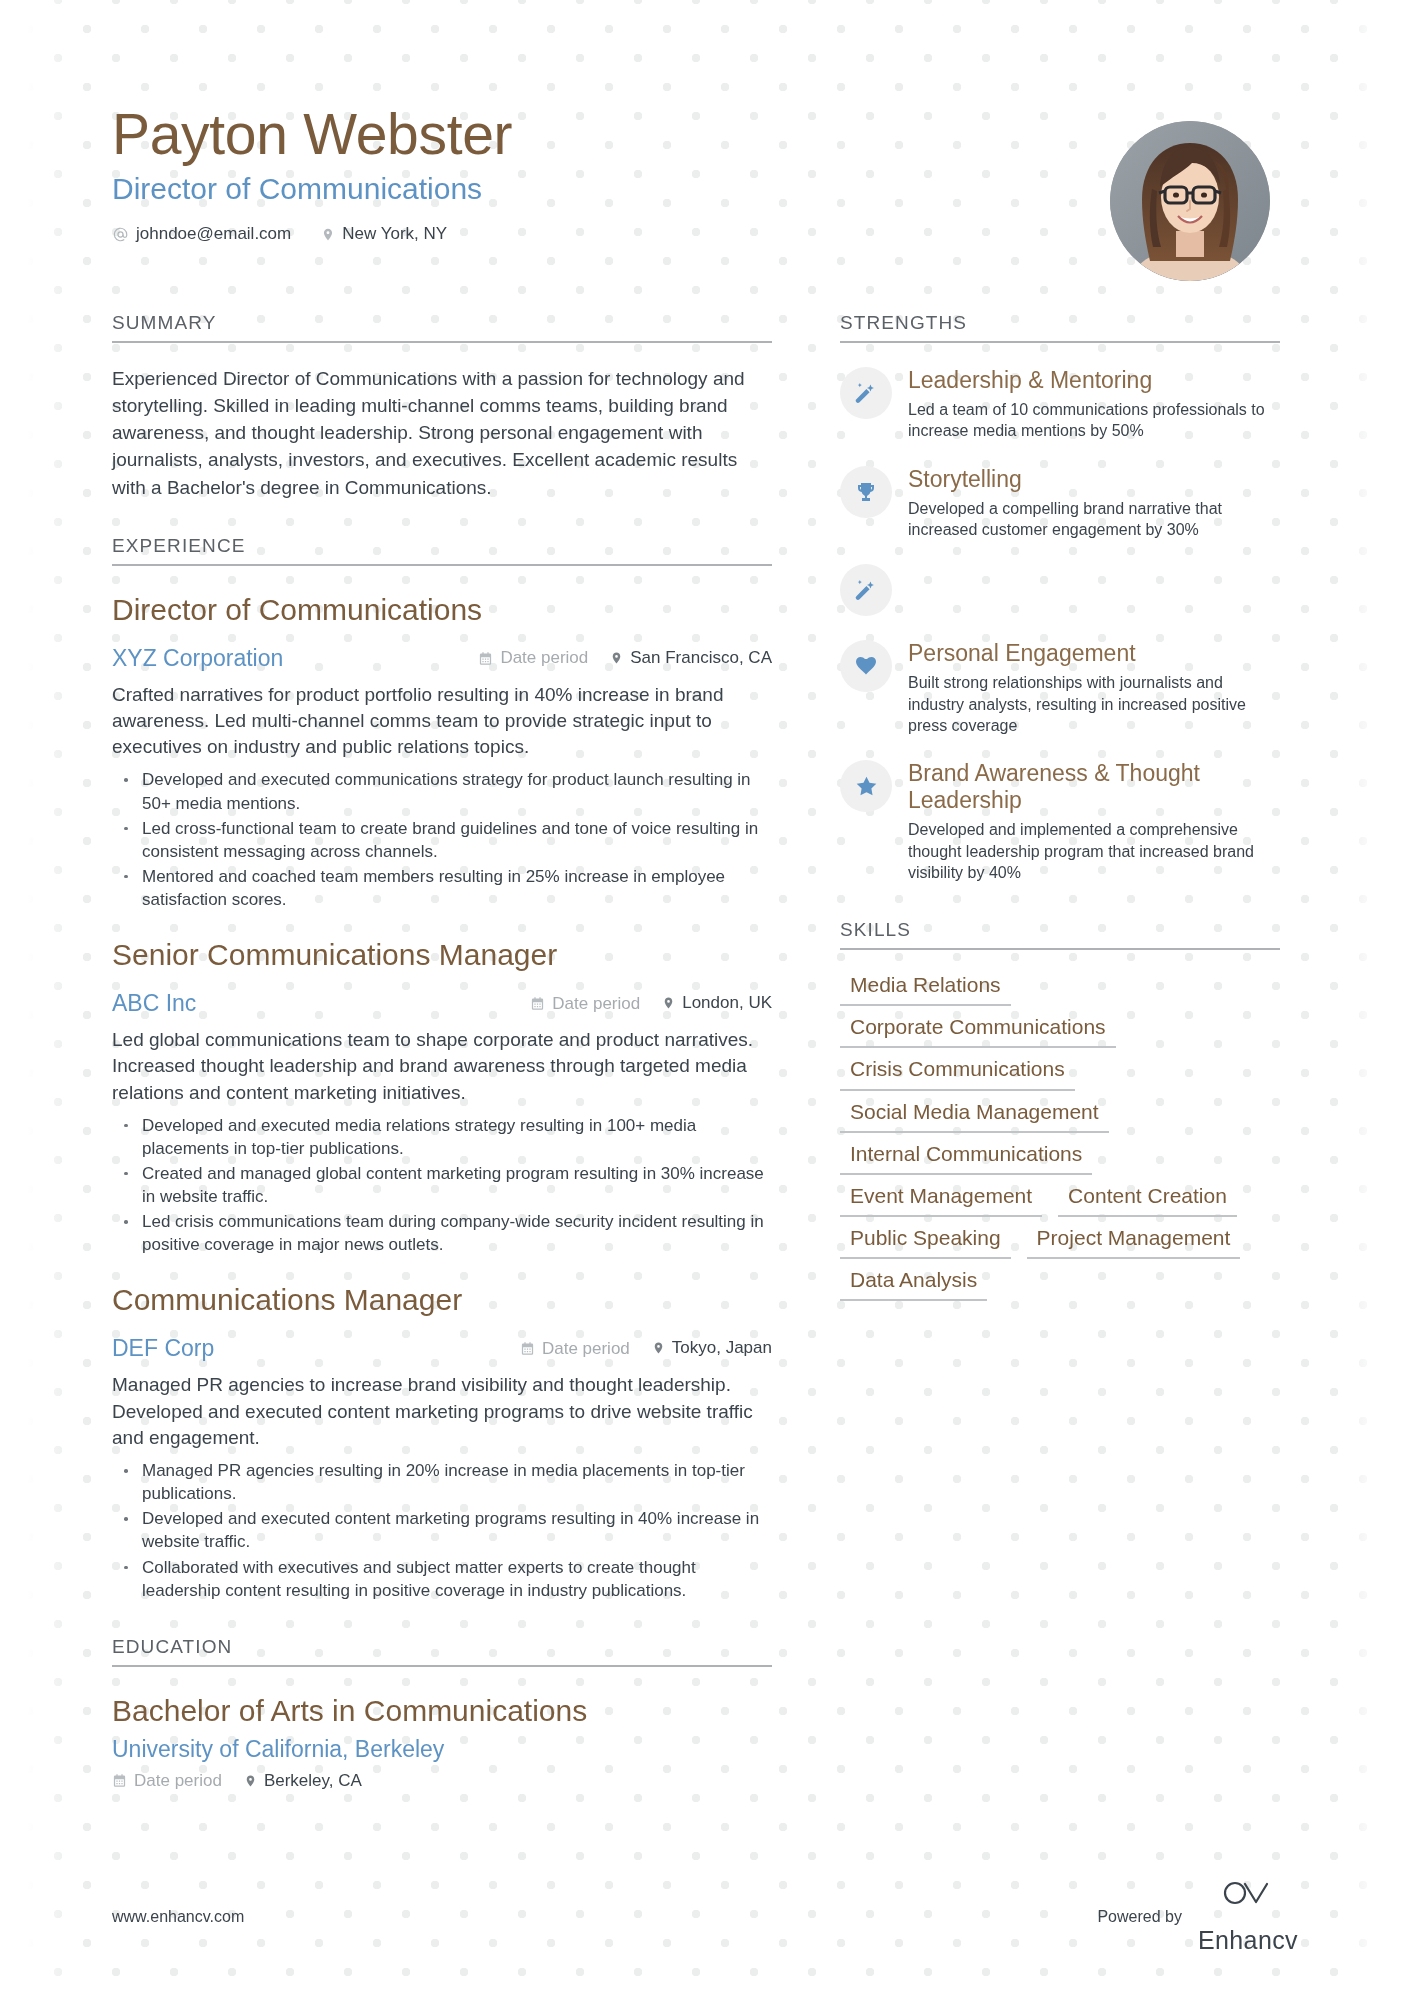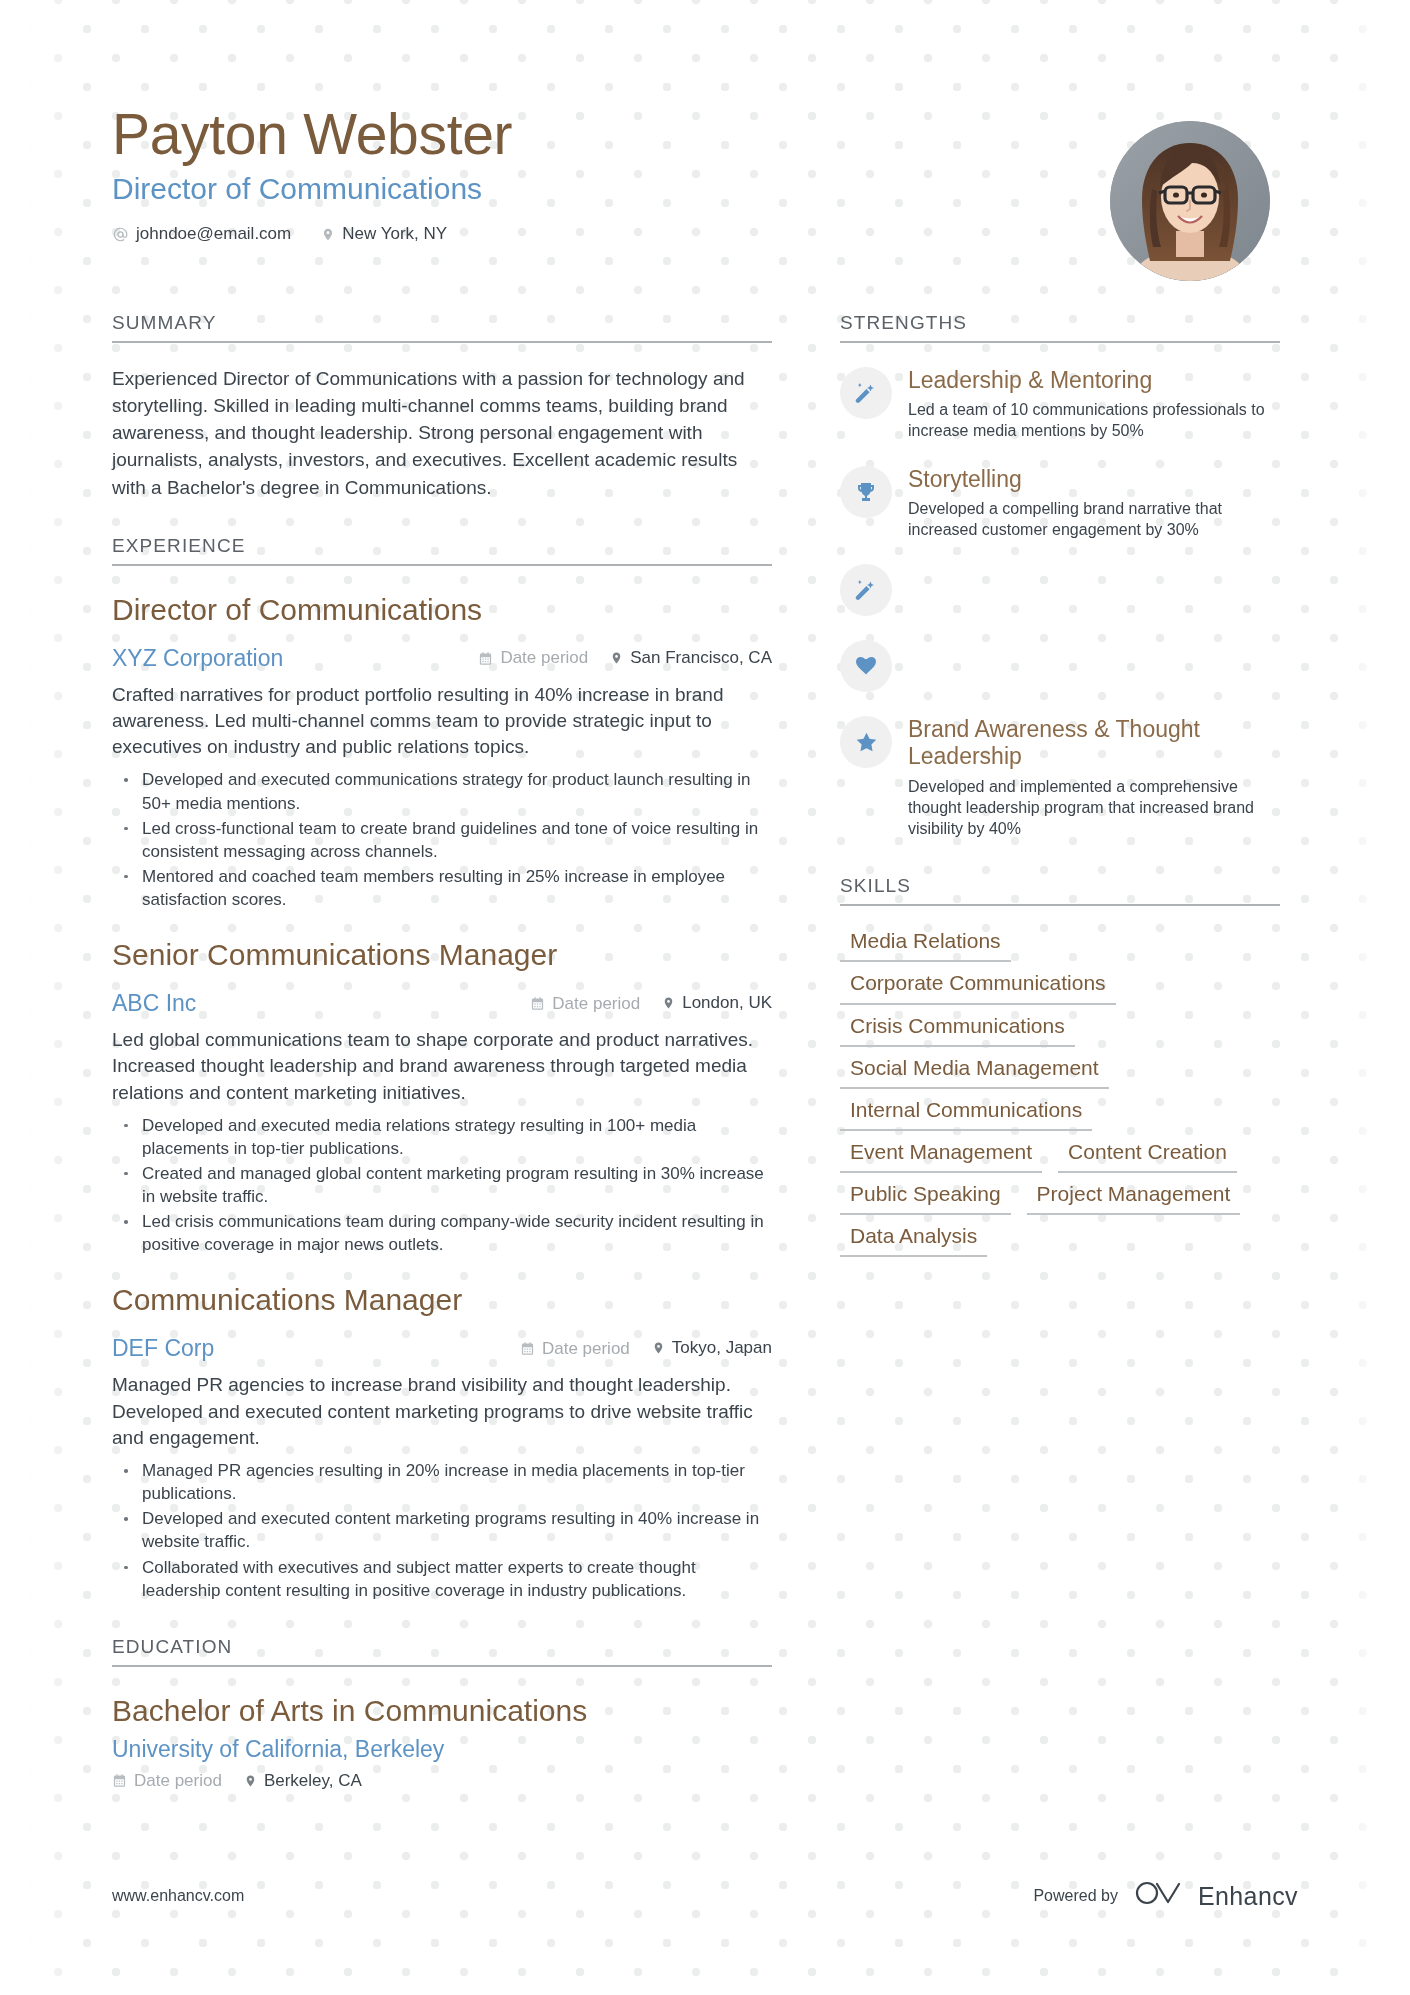--- a/index.html
+++ b/index.html
@@ -253,20 +253,21 @@
     align-items: center;
     gap: 16px;
   }
   .brand {
     display: flex;
     align-items: center;
     gap: 12px;
     font-size: 25px;
     color: #3b444c;
     letter-spacing: 0.4px;
+    flex-direction: column;
   }
 </style>
 </head>
 <body>
 
 <div id="page">
   <div id="content">
 
     <div class="header">
       <div class="name">Payton Webster</div>
@@ -521,20 +522,24 @@
             </svg>
           </div>
         </div>
 
         <div class="strength">
           <div class="strength-badge">
             <svg width="24" height="24" viewBox="0 0 24 24" fill="#5d93c4">
               <path d="M12 20.4l-1.4-1.3C5.4 14.4 2 11.3 2 7.6A4.6 4.6 0 0 1 6.6 3c1.7 0 3.3.8 4.4 2.1h2c1.1-1.3 2.7-2.1 4.4-2.1A4.6 4.6 0 0 1 22 7.6c0 3.7-3.4 6.8-8.6 11.5L12 20.4z"></path>
             </svg>
           </div>
+          <div class="strength-body">
+            <div class="strength-name">Personal Engagement</div>
+            <div class="strength-desc">Built strong relationships with journalists and industry analysts, resulting in increased positive press coverage</div>
+          </div>
         </div>
 
         <div class="strength">
           <div class="strength-badge">
             <svg width="25" height="25" viewBox="0 0 24 24" fill="#5d93c4">
               <path d="M12 2.6l2.9 5.9 6.5.9-4.7 4.6 1.1 6.5-5.8-3-5.8 3 1.1-6.5L2.6 9.4l6.5-.9z"></path>
             </svg>
           </div>
           <div class="strength-body">
             <div class="strength-name">Brand Awareness &amp; Thought Leadership</div>

